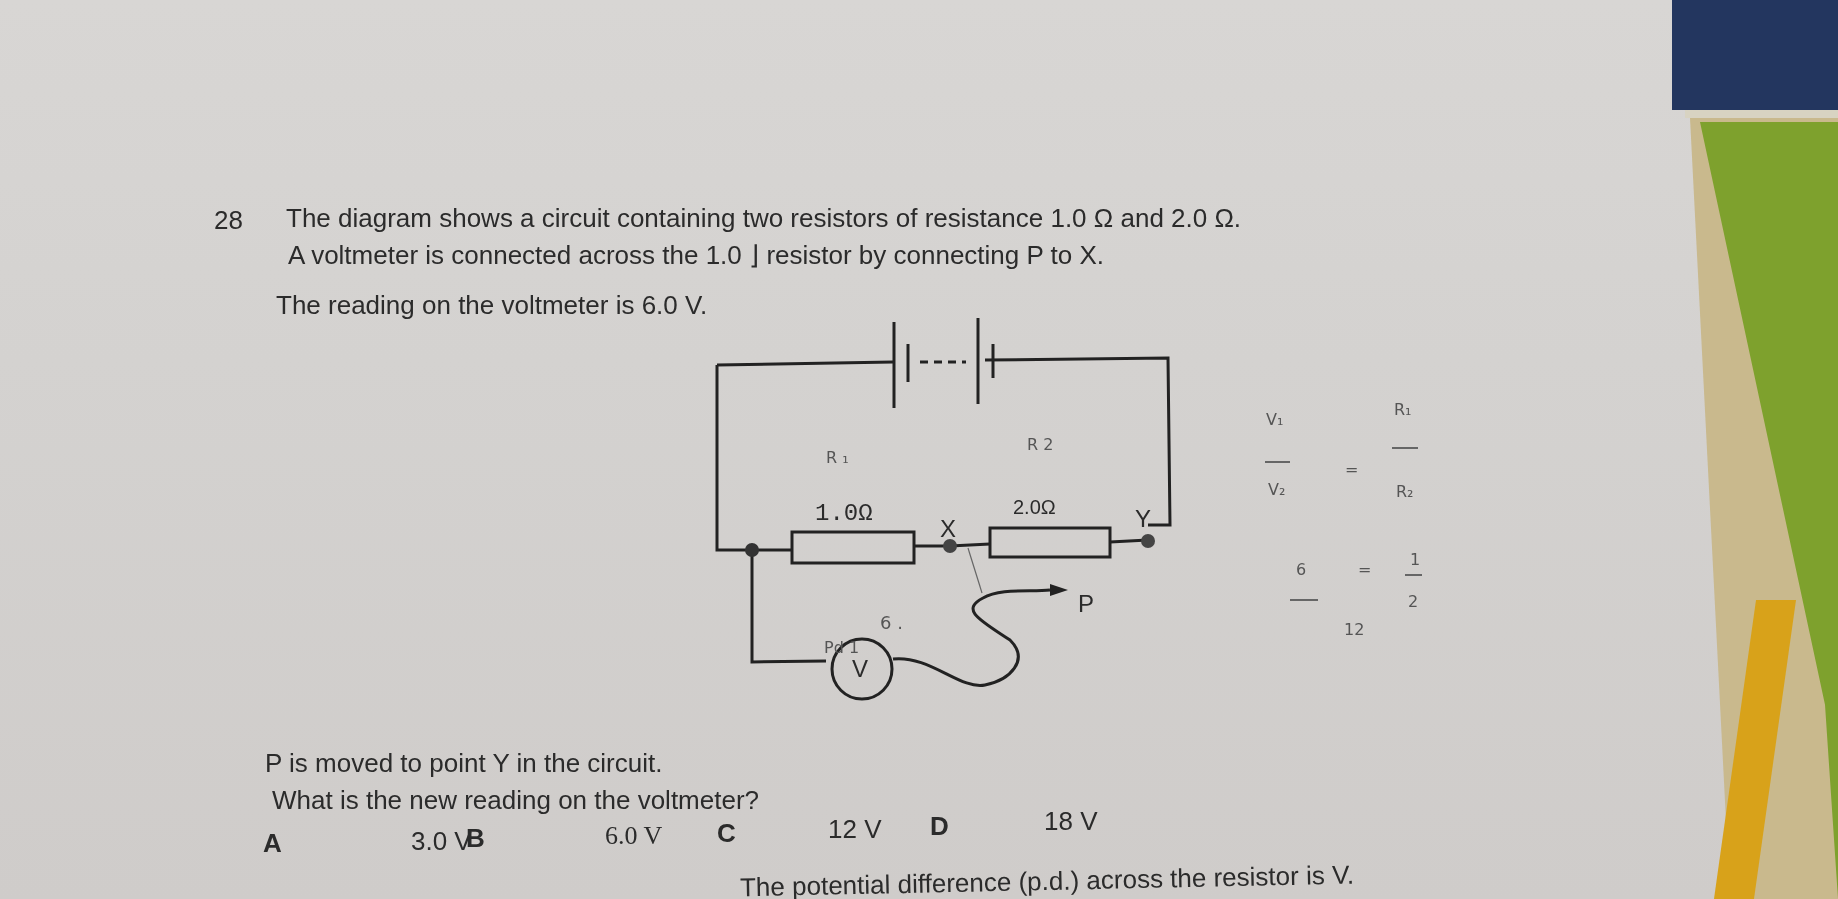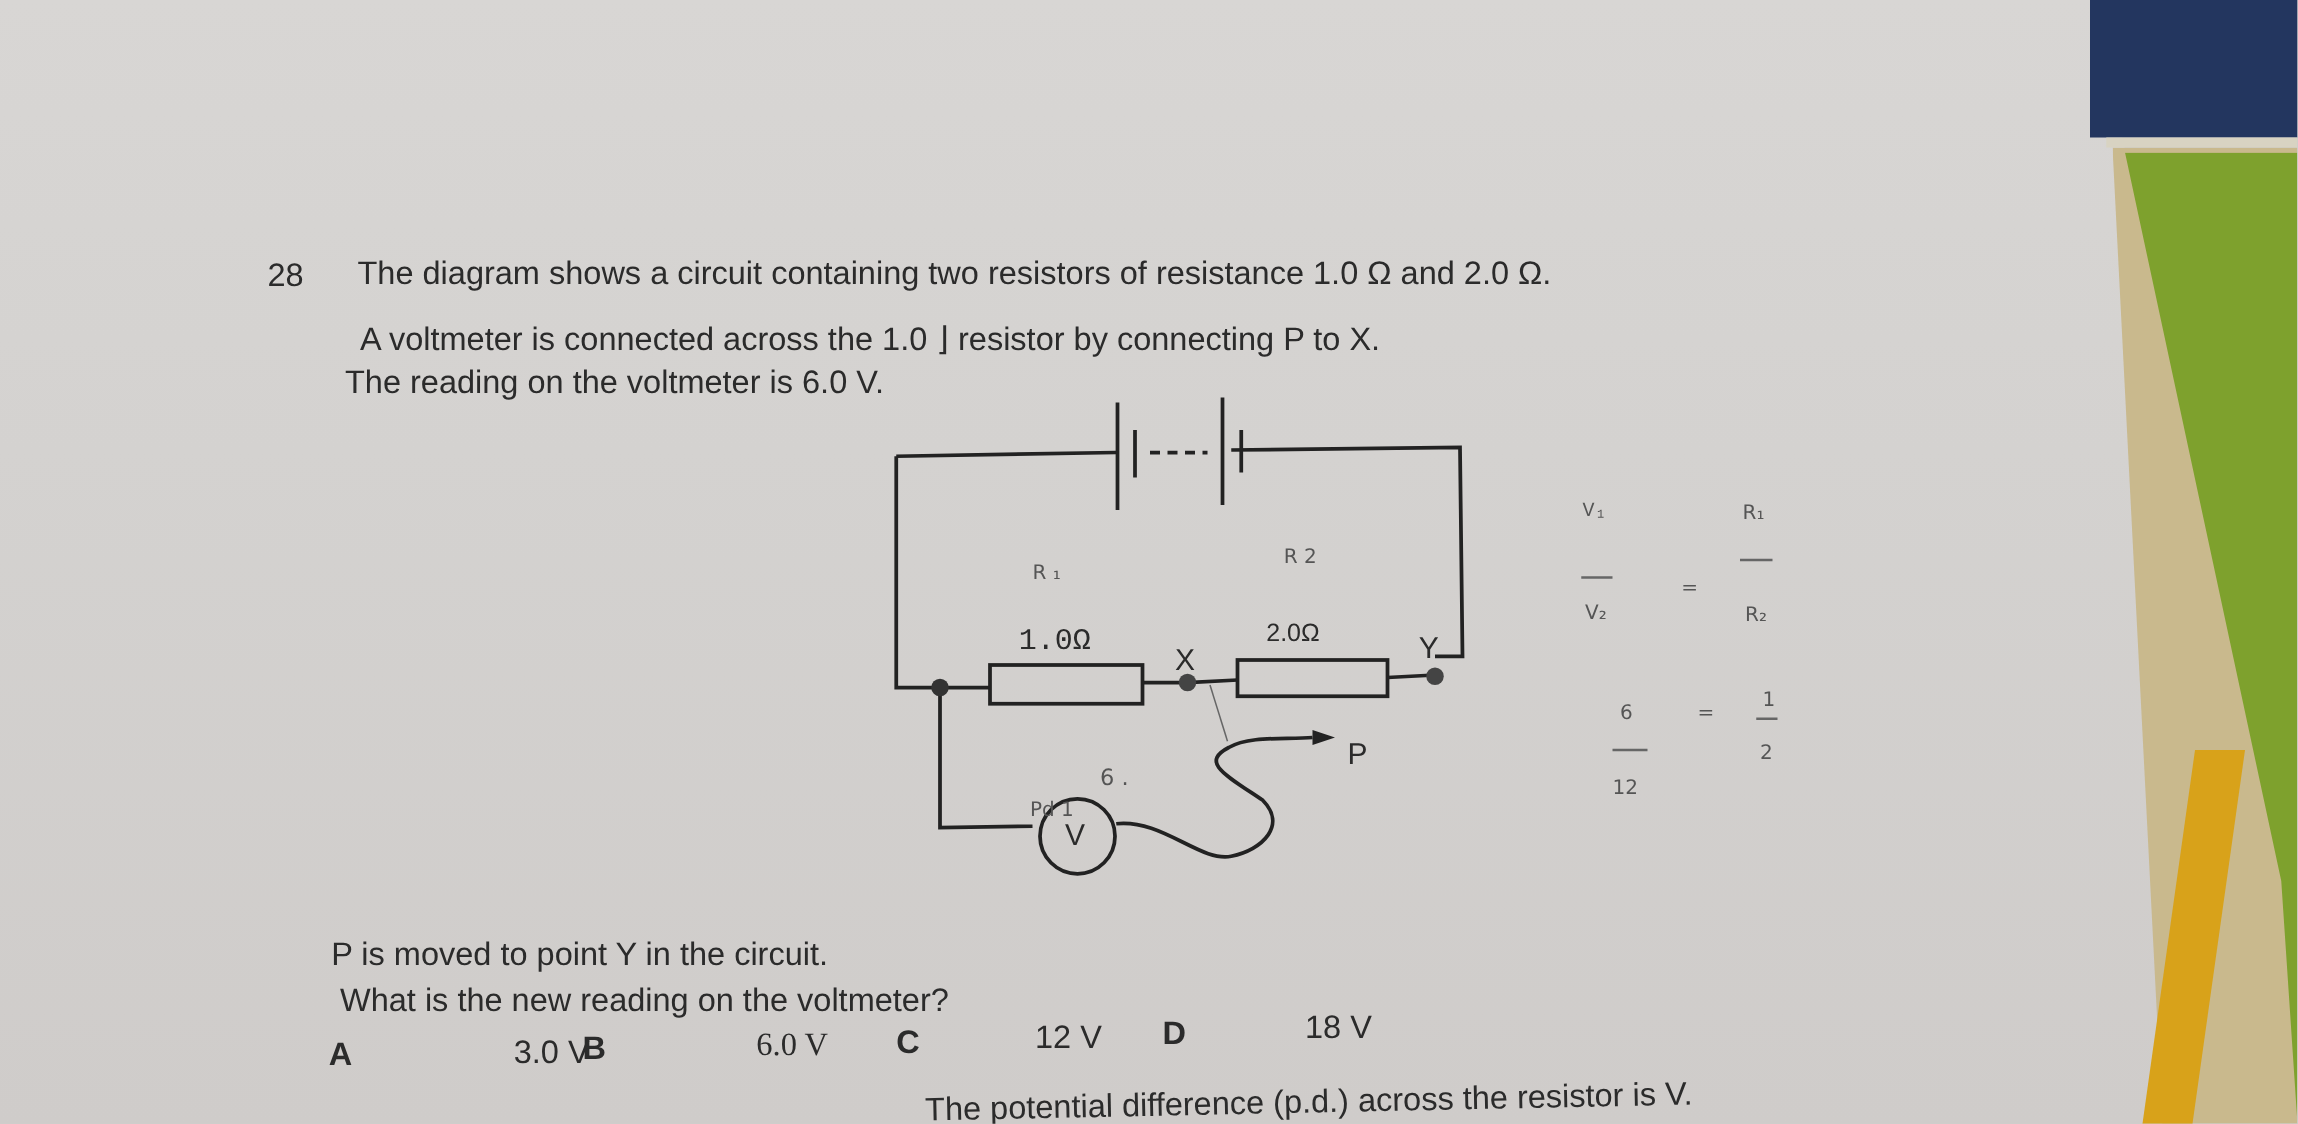--- a/index.html
+++ b/index.html
@@ -24,21 +24,21 @@
 
 <div class="paper"></div>
 <div class="bg-blue"></div>
 <div class="bg-strip"></div>
 <div class="bg-wood"></div>
 <div class="bg-green"></div>
 <div class="bg-yellow"></div>
 
 <div class="t q" style="left:214px;top:205px;">28</div>
 <div class="t q" style="left:286px;top:203px;">The diagram shows a circuit containing two resistors of resistance 1.0  Ω and 2.0 Ω.</div>
-<div class="t q" style="left:288px;top:256px;">A voltmeter is connected across the 1.0 ⌋ resistor by connecting P to X.</div>
+<div class="t q" style="left:288px;top:240px;">A voltmeter is connected across the 1.0 ⌋ resistor by connecting P to X.</div>
 <div class="t q" style="left:276px;top:290px;">The reading on the voltmeter is 6.0 V.</div>
 
 <svg width="1838" height="899">
   <g stroke="#222" stroke-width="3" fill="none">
 
     <path d="M717,365 L893,362"></path>
     <path d="M985,360 L1168,358 L1170,525 L1148,525"></path>
 
     <line x1="894" y1="322" x2="894" y2="408"></line>
     <line x1="908" y1="344" x2="908" y2="382"></line>
@@ -77,27 +77,27 @@
 <div class="t" style="left:1013px;top:496px;font-size:20px;">2.0Ω</div>
 <div class="t" style="left:940px;top:515px;font-size:24px;">X</div>
 <div class="t" style="left:1135px;top:505px;font-size:24px;">Y</div>
 <div class="t" style="left:1078px;top:590px;font-size:24px;">P</div>
 <div class="t" style="left:852px;top:655px;font-size:24px;">V</div>
 
 <div class="hw" style="left:826px;top:448px;">R ₁</div>
 <div class="hw" style="left:1027px;top:435px;">R 2</div>
 <div class="hw" style="left:824px;top:590px;margin-top:48px;">Pd 1</div>
 <div class="hw" style="left:880px;top:612px;font-size:18px;">6 .</div>
-<div class="hw" style="left:1266px;top:400px;font-family:Liberation Mono, monospace;">V₁</div>
+<div class="hw" style="left:1266px;top:410px;">V₁</div>
 <div class="hw" style="left:1268px;top:480px;">V₂</div>
 <div class="hw" style="left:1345px;top:460px;">=</div>
 <div class="hw" style="left:1394px;top:400px;">R₁</div>
 <div class="hw" style="left:1396px;top:482px;">R₂</div>
 <div class="hw" style="left:1296px;top:560px;">6</div>
-<div class="hw" style="left:1290px;top:620px;">12</div>
+<div class="hw" style="left:1344px;top:620px;">12</div>
 <div class="hw" style="left:1358px;top:560px;">=</div>
 <div class="hw" style="left:1410px;top:550px;">1</div>
 <div class="hw" style="left:1408px;top:592px;">2</div>
 
 <div class="t q" style="left:265px;top:748px;">P is moved to point Y in the circuit.</div>
 <div class="t q" style="left:272px;top:785px;">What is the new reading on the voltmeter?</div>
 
 <div class="t q" style="left:263px;top:828px;font-weight:bold;">A</div>
 <div class="t q" style="left:378px;top:826px;margin-left:33px;">3.0 V</div>
 <div class="t q" style="left:466px;top:823px;font-weight:bold;">B</div>

